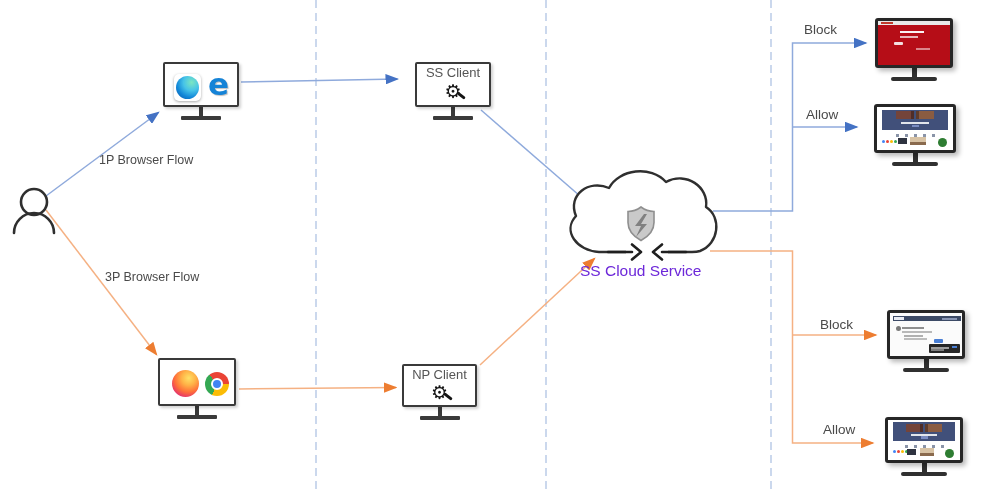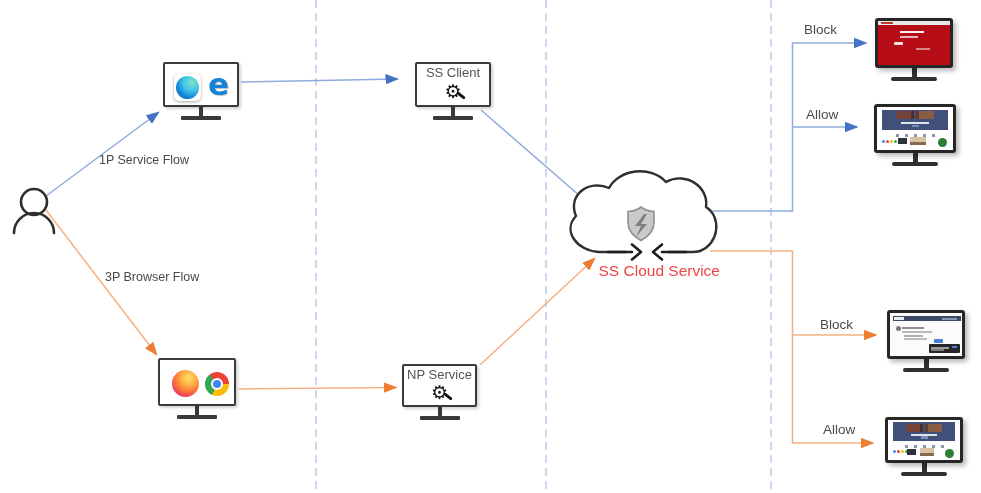--- a/index.html
+++ b/index.html
@@ -4,21 +4,21 @@
 <style>
   html,body{margin:0;padding:0;background:#fff;}
   #canvas{
     position:relative;width:981px;height:493px;background:#ffffff;overflow:hidden;
     font-family:"Liberation Sans",sans-serif;color:#404040;
   }
   #conn{position:absolute;left:0;top:0;pointer-events:none;}
   .lbl{position:absolute;white-space:nowrap;color:#4a4a4a;}
   .fs12{font-size:12.5px;}
   .fs13{font-size:13.5px;}
-  .cloud-lbl{font-size:15.5px;color:#ef4444;text-align:right;width:140px;}
+  .cloud-lbl{font-size:15.5px;color:#6d28d9;text-align:left;width:140px;}
 
   
   .lmon{position:absolute;}
   .lmon .scr{position:relative;background:#fff;border:2.5px solid #3a3a3a;border-radius:2px;
              box-shadow:2px 2px 3px rgba(0,0,0,.18);}
   .lmon .neck{width:4px;height:9px;background:#3a3a3a;margin:0 auto;}
   .lmon .base{width:40px;height:3.5px;background:#3a3a3a;margin:0 auto;border-radius:1px;}
   .mon-label{position:absolute;left:0;right:0;top:1px;text-align:center;font-size:13px;color:#555;}
   .gear-wrap{position:absolute;left:0;right:0;top:16px;height:24px;text-align:center;}
   .gear{font-size:19px;line-height:22px;color:#141414;font-family:"DejaVu Sans",sans-serif;}
@@ -133,21 +133,21 @@
         <path d="M644,214 l-9,12 h6 l-5,11 l11,-13 h-6 l6,-10 z" fill="#808080"></path>
       </g>
       <g>
         <rect x="626" y="244" width="42" height="14" fill="#ffffff"></rect>
         <path d="M608,252 L632,252 M632,244.5 L641,252 L632,259.5" fill="none" stroke="#1f1f1f" stroke-width="2.6" stroke-linecap="round" stroke-linejoin="round"></path>
         <path d="M686,252 L662,252 M662,244.5 L653,252 L662,259.5" fill="none" stroke="#1f1f1f" stroke-width="2.6" stroke-linecap="round" stroke-linejoin="round"></path>
       </g>
     </g>
   </svg>
 
-  <div class="lbl fs12" style="left:99px;top:153px;">1P Service Flow</div>
+  <div class="lbl fs12" style="left:99px;top:153px;">1P Browser Flow</div>
   <div class="lbl fs12" style="left:105px;top:270px;">3P Browser Flow</div>
   <div class="lbl cloud-lbl" style="left:580px;top:262px;">SS Cloud Service</div>
   <div class="lbl fs13" style="left:804px;top:22px;">Block</div>
   <div class="lbl fs13" style="left:806px;top:107px;">Allow</div>
   <div class="lbl fs13" style="left:820px;top:317px;">Block</div>
   <div class="lbl fs13" style="left:823px;top:422px;">Allow</div>
 
   <div class="lmon" style="left:163px;top:62px;">
     <div class="scr" style="width:72px;height:41px;">
       <div class="edge-tile">
@@ -175,21 +175,21 @@
         <span class="gear">⚙</span>
         <span class="gear-handle"></span>
       </div>
     </div>
     <div class="neck"></div>
       <div class="base"></div>
   </div>
 
   <div class="lmon" style="left:402px;top:364px;">
     <div class="scr" style="width:71px;height:39px;">
-      <div class="mon-label">NP Service</div>
+      <div class="mon-label">NP Client</div>
       <div class="gear-wrap" style="top:15px;">
         <span class="gear">⚙</span>
         <span class="gear-handle"></span>
       </div>
     </div>
     <div class="neck"></div>
       <div class="base"></div>
   </div>
 
   <div class="rmon" style="left:875px;top:18px;">

